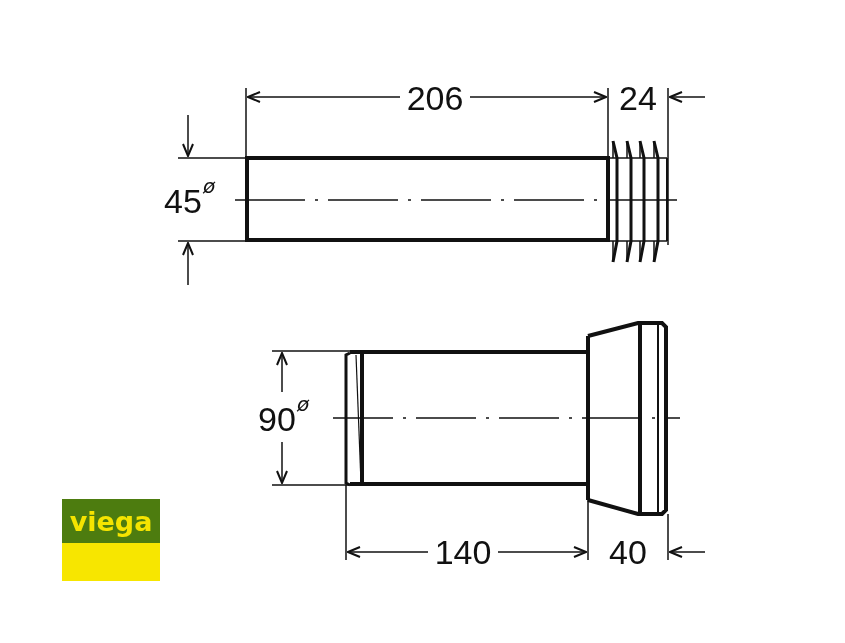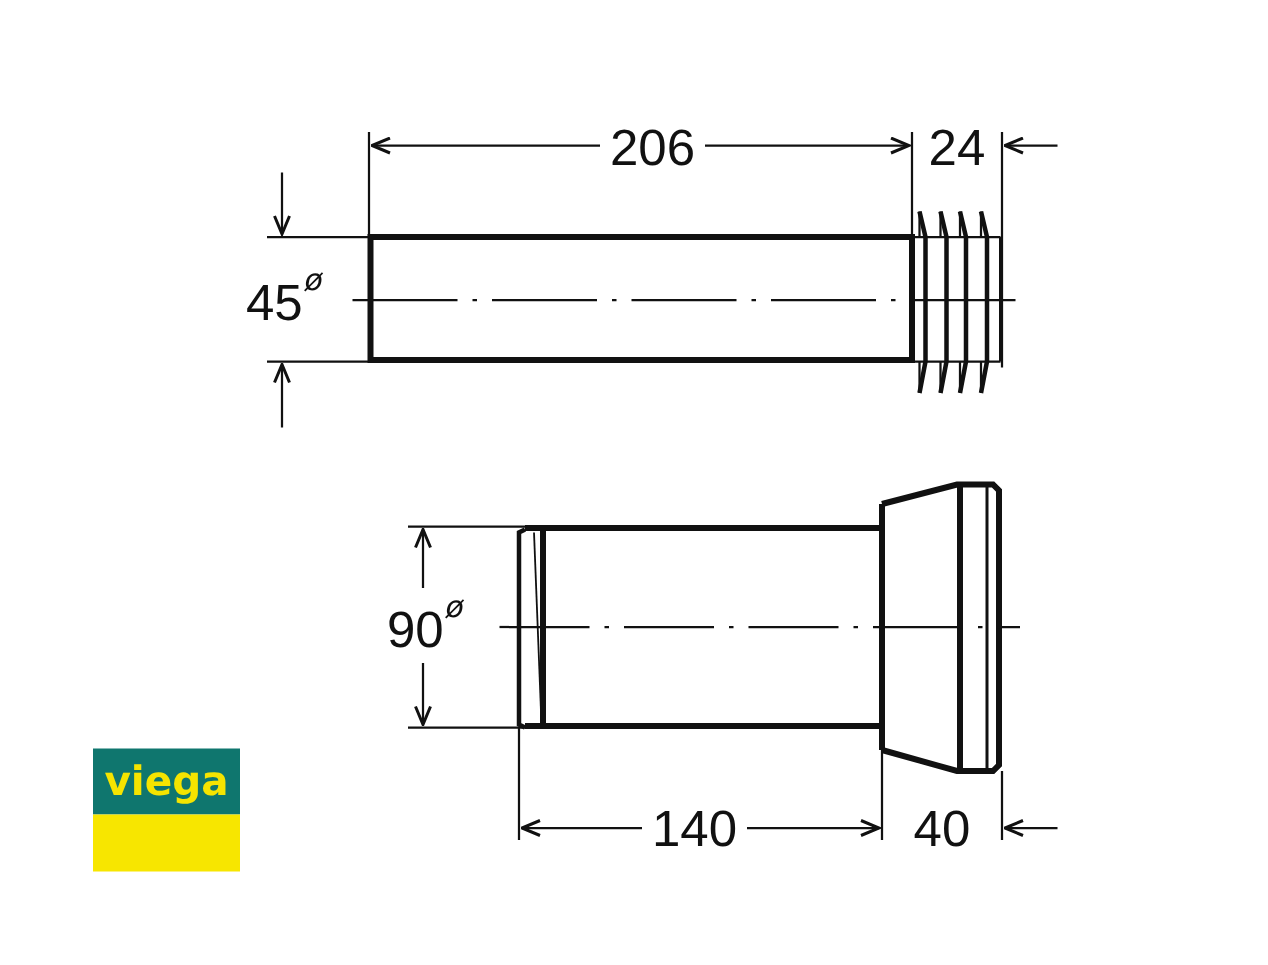--- a/index.html
+++ b/index.html
@@ -1,21 +1,21 @@
 <!DOCTYPE html>
 <html><head>
 <meta charset="utf-8">
 <style>
   html, body { margin:0; padding:0; background:#ffffff; }
   body { width:845px; height:643px; position:relative; overflow:hidden; font-family:"Liberation Sans", sans-serif; }
   svg { position:absolute; left:0; top:0; }
   .dim { font-family:"Liberation Sans", sans-serif; font-size:34px; fill:#111; }
   .sup { font-family:"DejaVu Sans", sans-serif; font-size:20px; fill:#111; font-style:italic; }
   .logo { position:absolute; left:62px; top:499px; width:98px; height:82px; }
-  .logo-top { width:98px; height:44px; background:#0f766e; display:flex; align-items:center; justify-content:center; }
+  .logo-top { width:98px; height:44px; background:#4d7c0f; display:flex; align-items:center; justify-content:center; }
   .logo-top span { color:#f5e400; font-family:"DejaVu Sans", sans-serif; font-weight:bold; font-size:27px; letter-spacing:0px; line-height:1; }
   .logo-bot { width:98px; height:38px; background:#f7e600; }
 </style>
 </head>
 <body>
 
 <svg width="845" height="643" viewBox="0 0 845 643">
   <defs>
     <marker id="arr" markerWidth="14" markerHeight="12" refX="13" refY="6" orient="auto" markerUnits="userSpaceOnUse">
       <path d="M1,1 L13,6 L1,11" fill="none" stroke="#111" stroke-width="2"></path>

